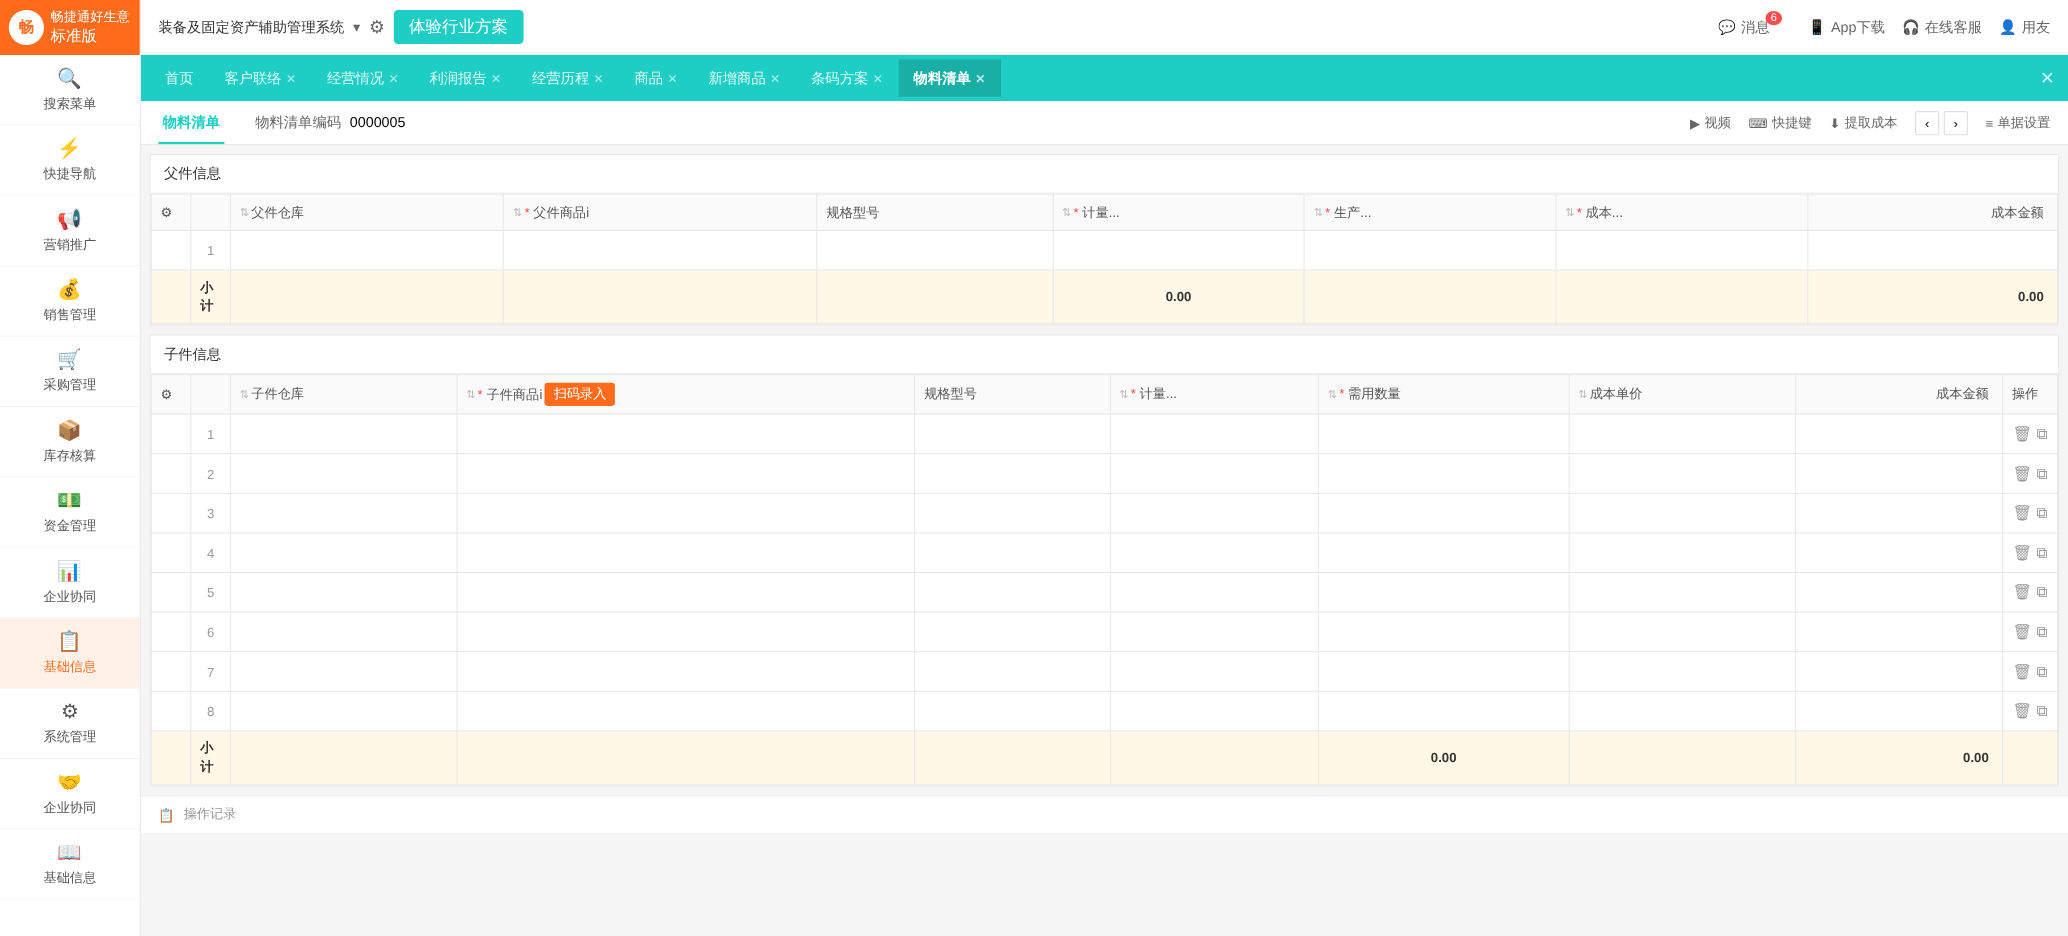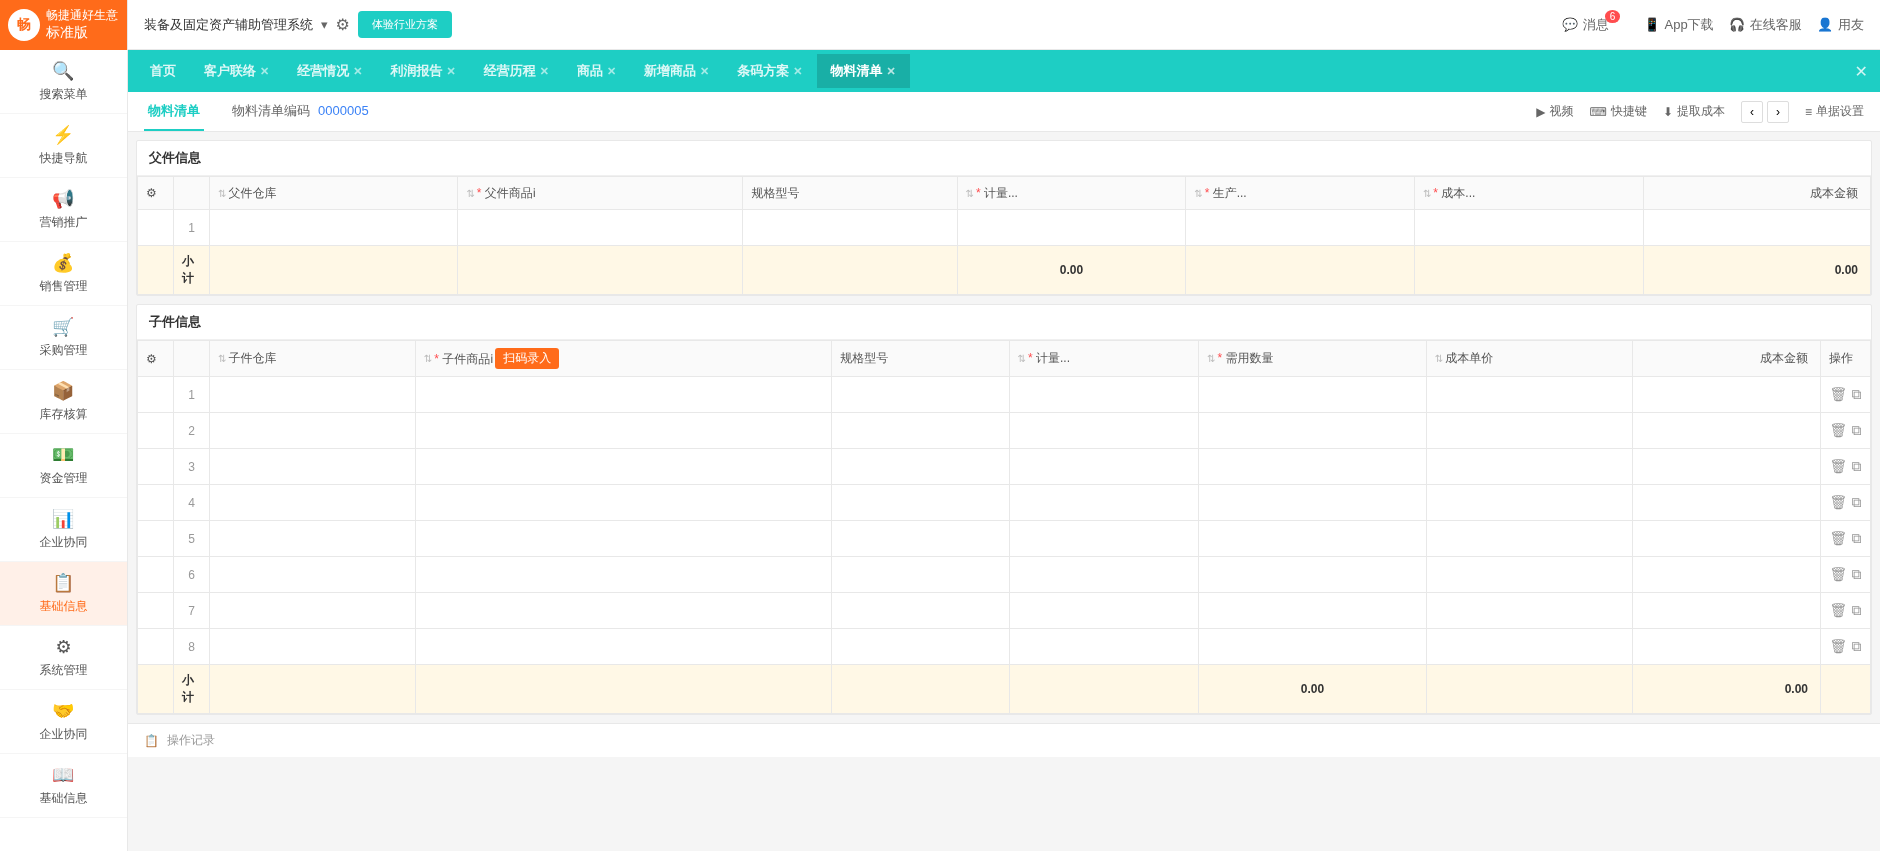--- a/index.html
+++ b/index.html
@@ -68,21 +68,21 @@
     .header-system-name { font-size: 13px; color: #333; }
     .header-dropdown { color: #666; cursor: pointer; }
     .header-gear { color: #666; cursor: pointer; font-size: 16px; }
     .header-trial-btn {
       background: #1ecec4;
       color: #fff;
       border: none;
       padding: 6px 14px;
       border-radius: 4px;
       cursor: pointer;
-      font-size: 11px;
+      font-size: 15px;
     }
     .header-right { display: flex; align-items: center; gap: 16px; color: #666; font-size: 13px; }
     .header-right-item { display: flex; align-items: center; gap: 4px; cursor: pointer; }
     .badge {
       background: #ff4d4f;
       color: #fff;
       border-radius: 50%;
       font-size: 10px;
       padding: 1px 5px;
       position: relative;
@@ -101,21 +101,20 @@
     .nav-tab {
       padding: 8px 14px;
       color: rgba(255,255,255,0.85);
       cursor: pointer;
       font-size: 13px;
       display: flex;
       align-items: center;
       gap: 4px;
       white-space: nowrap;
       height: 100%;
-      font-weight: bold;
     }
     .nav-tab.active { background: rgba(0,0,0,0.15); color: #fff; font-weight: bold; }
     .nav-tab-close { font-size: 11px; opacity: 0.7; }
     .nav-close-all { margin-left: auto; padding: 0 12px; color: rgba(255,255,255,0.8); cursor: pointer; font-size: 16px; }
 
     
     .page-content { flex: 1; overflow-y: auto; background: #f5f5f5; padding: 0; }
 
     
     .sub-tabs {
@@ -131,33 +130,33 @@
       font-size: 13px;
       color: #666;
       cursor: pointer;
       padding: 0 4px;
       height: 100%;
       display: flex;
       align-items: center;
       border-bottom: 2px solid transparent;
     }
     .sub-tab.active { color: #1ecec4; border-bottom: 2px solid #1ecec4; font-weight: bold; }
-    .sub-tab-code { font-size: 13px; color: #3b82f6; margin-left: 8px; }
+    .sub-tab-code { font-size: 13px; color: #000000; margin-left: 8px; }
     .sub-tabs-right { margin-left: auto; display: flex; align-items: center; gap: 16px; color: #666; font-size: 12px; }
     .sub-tabs-right-item { display: flex; align-items: center; gap: 4px; cursor: pointer; }
     .nav-btns { display: flex; align-items: center; gap: 4px; }
     .nav-btn { width: 22px; height: 22px; border: 1px solid #ddd; background: #fff; cursor: pointer; display: flex; align-items: center; justify-content: center; font-size: 12px; border-radius: 2px; }
 
     
     .section { background: #fff; margin: 8px; border: 1px solid #e8e8e8; border-radius: 2px; }
     .section-title {
       font-size: 13px;
       color: #333;
       padding: 8px 12px;
-      font-weight: bold;
+      font-weight: normal;
       border-bottom: 1px solid #f0f0f0;
     }
 
     
     .data-table { width: 100%; border-collapse: collapse; }
     .data-table th {
       background: #fafafa;
       border: 1px solid #e8e8e8;
       padding: 7px 8px;
       font-size: 12px;

